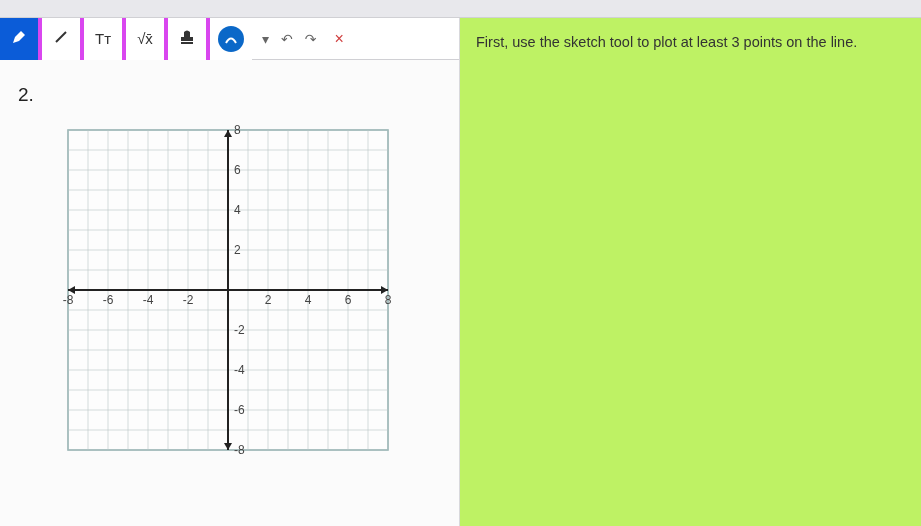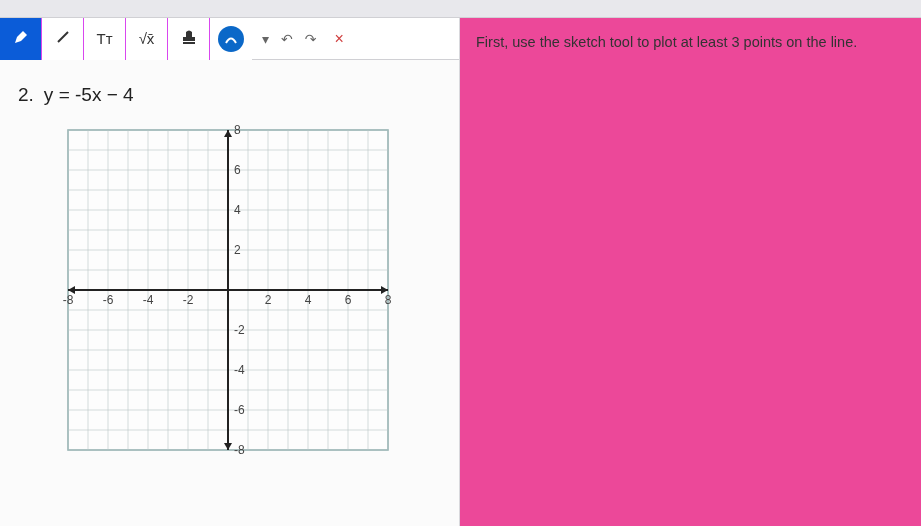--- a/index.html
+++ b/index.html
@@ -33,21 +33,21 @@
       height: 42px;
       background: #fff;
       border-bottom: 1px solid #d0d0d4;
     }
     .tool-btn {
       width: 42px;
       height: 42px;
       display: flex;
       align-items: center;
       justify-content: center;
-      border-right: 1px solid #d946ef;
+      border-right: 4px solid #d946ef;
       background: #fff;
       cursor: pointer;
       font-size: 15px;
       color: #333;
     }
     .tool-btn.active {
       background: #0b5cd8;
       color: #fff;
     }
     .tool-btn.circle-active {
@@ -97,21 +97,21 @@
     .q-number { font-weight: normal; }
     .q-equation { font-family: Arial, sans-serif; }
     .graph-wrap {
       width: 340px;
       height: 340px;
       margin-left: 40px;
     }
     .right-panel {
       flex: 1;
       padding: 12px 16px;
-      background: #ec4899;
+      background: #bef264;
     }
     .right-panel p {
       font-size: 14.5px;
       color: #333;
       line-height: 1.7;
     }
     .right-panel .line-tool-link {
       text-decoration: underline;
       font-weight: bold;
       cursor: pointer;
@@ -170,21 +170,20 @@
         <span class="small-icon">▾</span>
         <span class="small-icon">↶</span>
         <span class="small-icon">↷</span>
         <span class="close-x">×</span>
       </div>
     </div>
 
     <div class="content-area">
       <div class="question-row">
         <span class="q-number">2.</span>
-        <span class="q-equation">y = -5x − 4</span>
       </div>
 
       <div class="graph-wrap">
         <svg id="graph-svg" width="340" height="340" viewBox="0 0 340 340">
             <rect x="10" y="10" width="320" height="320" fill="#fdfdfd" stroke="#8aa" stroke-width="1.5"></rect>
             <line x1="10" y1="330" x2="10" y2="10" stroke="#b8c8c8" stroke-width="0.6"></line>
             <line x1="30" y1="330" x2="30" y2="10" stroke="#b8c8c8" stroke-width="0.6"></line>
             <line x1="50" y1="330" x2="50" y2="10" stroke="#b8c8c8" stroke-width="0.6"></line>
             <line x1="70" y1="330" x2="70" y2="10" stroke="#b8c8c8" stroke-width="0.6"></line>
             <line x1="90" y1="330" x2="90" y2="10" stroke="#b8c8c8" stroke-width="0.6"></line>

